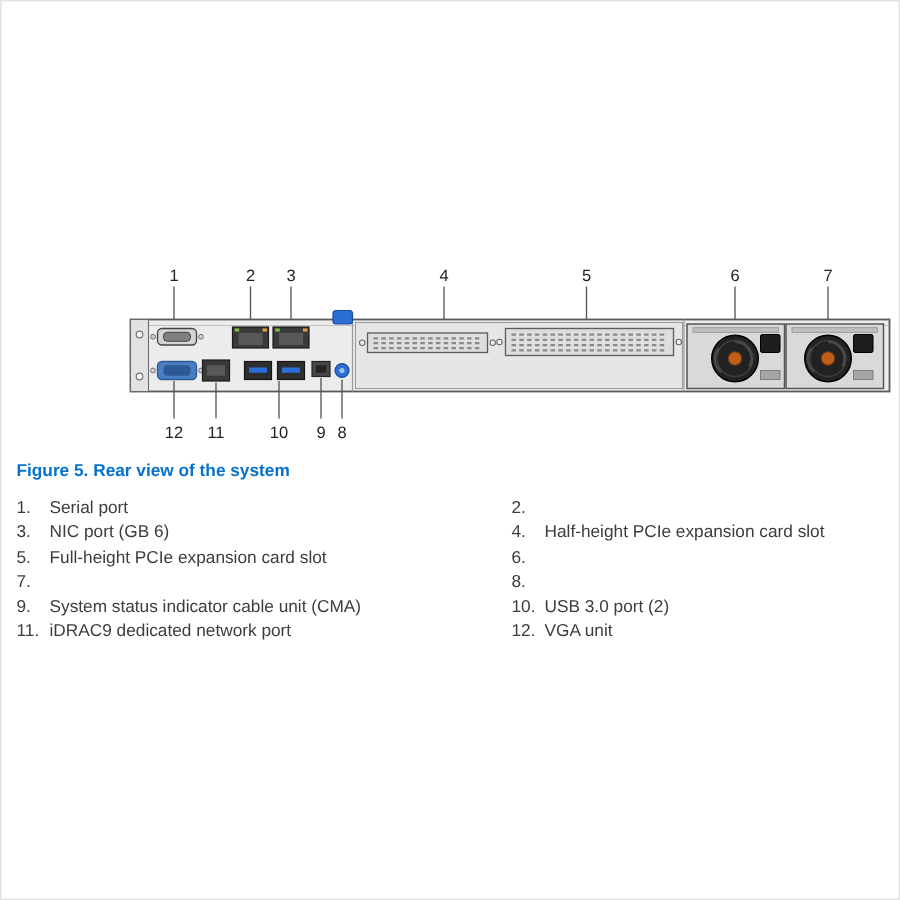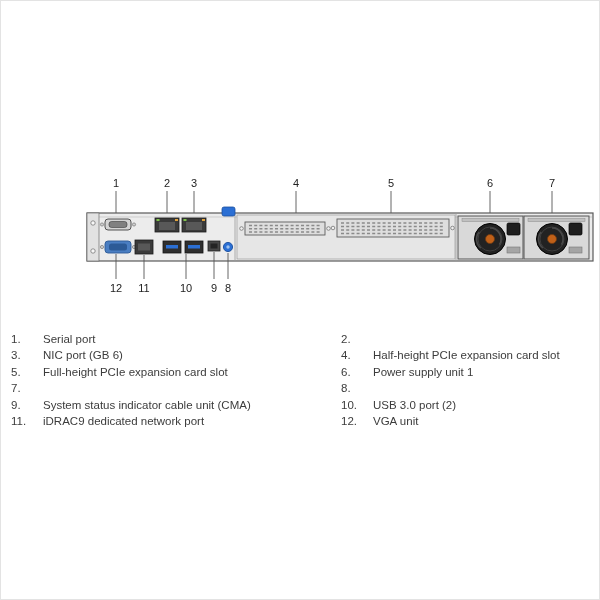--- a/index.html
+++ b/index.html
@@ -35,21 +35,21 @@
   .col.right { width: 252px; }
   .row {
     display: flex;
     align-items: flex-start;
     height: 16.4px;
     font-size: 11.5px;
     color: #3c3c3c;
     line-height: 14px;
   }
   .row .num { width: 22px; flex: 0 0 22px; }
-  .row .lbl { flex: 1; margin-left: 10px; }
+  .row .lbl { flex: 1; }
   svg text { font-family: "Liberation Sans", sans-serif; }
 </style>
 </head>
 <body>
 
 <div class="page">
 
   <div class="figure-area">
     <svg width="600" height="140" viewBox="0 0 600 140">
 
@@ -199,20 +199,21 @@
       <g font-size="11" fill="#222" text-anchor="middle">
         <text x="115" y="119">12</text>
         <text x="143" y="119">11</text>
         <text x="185" y="119">10</text>
         <text x="213" y="119">9</text>
         <text x="227" y="119">8</text>
       </g>
     </svg>
   </div>
 
+  <div class="caption">Figure 5. Rear view of the system</div>
 
   <div class="legend">
     <div class="col left">
       <div class="row">
         <span class="num">1.</span>
         <span class="lbl">Serial port</span>
       </div>
       <div class="row">
         <span class="num">3.</span>
         <span class="lbl">NIC port (GB 6)</span>
@@ -236,21 +237,20 @@
     <div class="col right">
       <div class="row">
         <span class="num">2.</span>
       </div>
       <div class="row">
         <span class="num">4.</span>
         <span class="lbl">Half-height PCIe expansion card slot</span>
       </div>
       <div class="row">
         <span class="num">6.</span>
-        <span class="lbl">Power supply unit 1</span>
       </div>
       <div class="row">
         <span class="num">8.</span>
       </div>
       <div class="row">
         <span class="num">10.</span>
         <span class="lbl">USB 3.0 port (2)</span>
       </div>
       <div class="row">
         <span class="num">12.</span>

